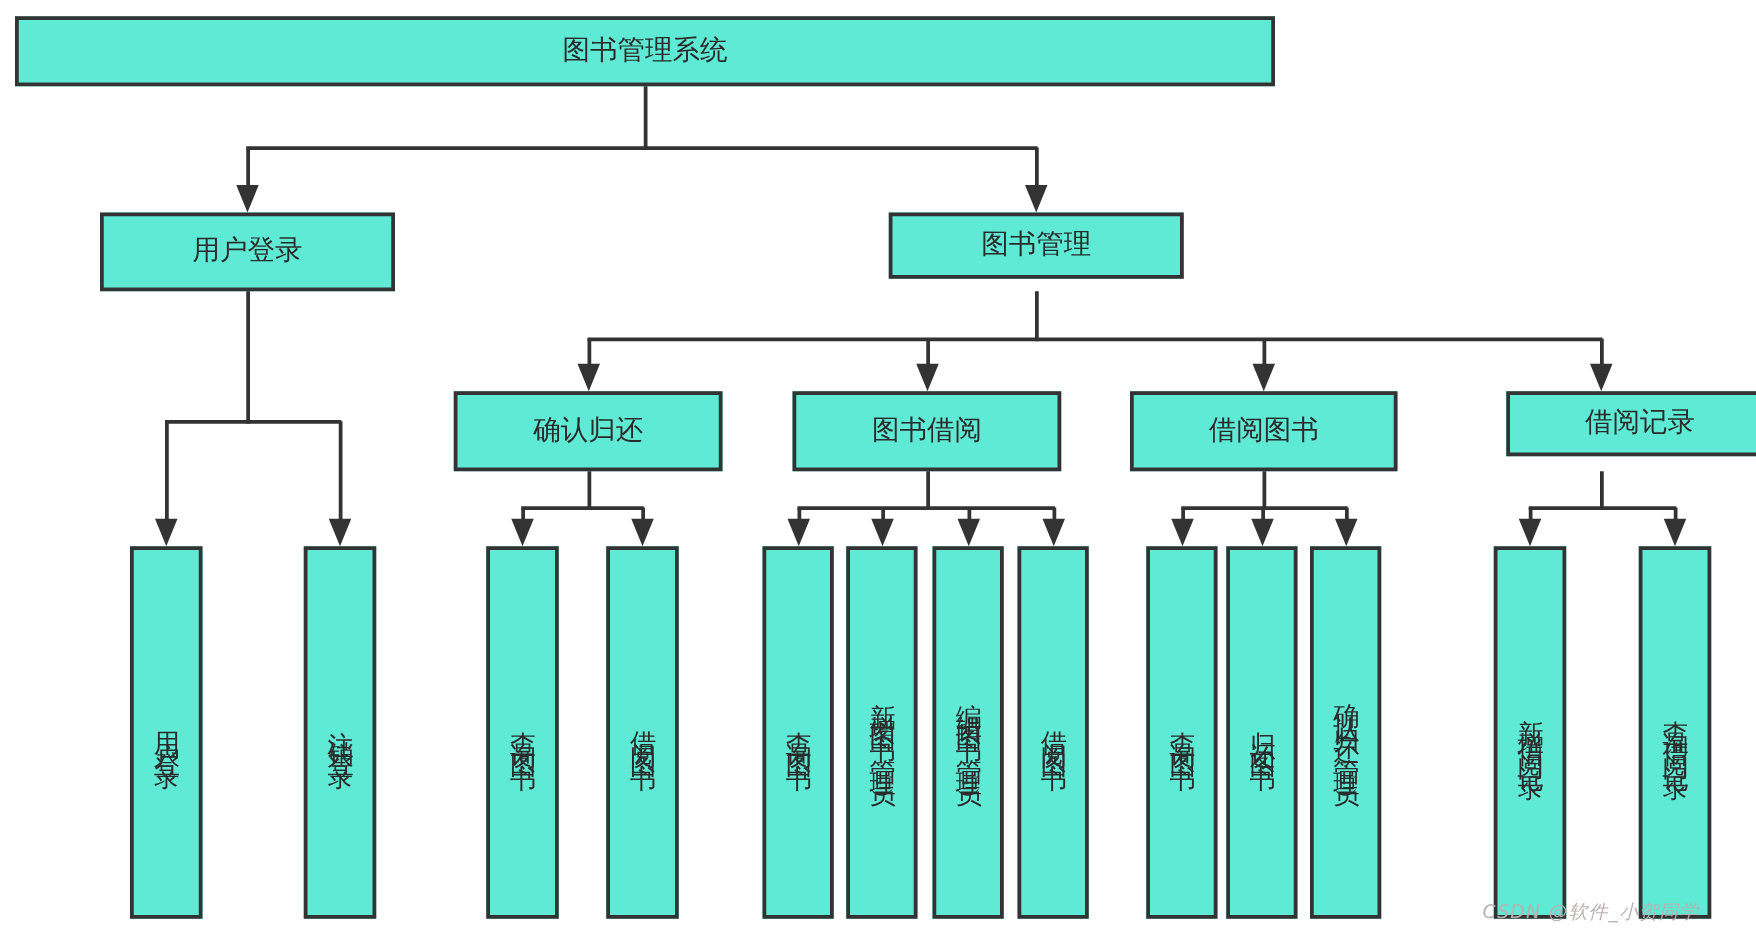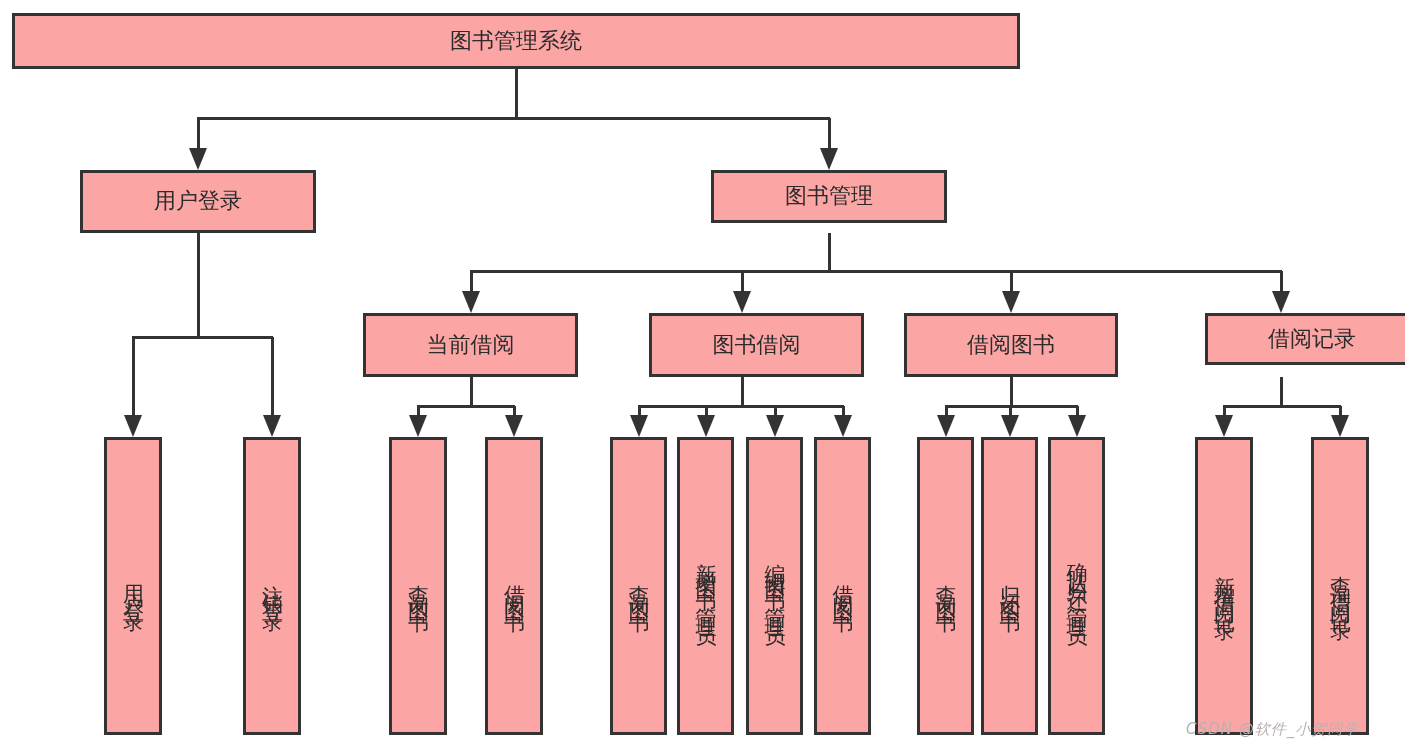--- a/index.html
+++ b/index.html
@@ -13,21 +13,21 @@
   body{font-family:"DejaVu Sans","Liberation Sans",sans-serif;}
   .canvas{
     position:relative;
     width:1405px;height:747px;
     background:var(--bg);
     overflow:hidden;
   }
   .node{
     position:absolute;
     box-sizing:border-box;
-    background:#fca5a5;
+    background:#5eead4;
     border:3px solid var(--line);
     color:var(--text);
     display:flex;
     align-items:center;
     justify-content:center;
     font-size:22px;
     line-height:1.2;
     white-space:nowrap;
     text-align:left;
   }
@@ -61,22 +61,22 @@
   }
 </style>
 </head>
 <body>
 
 <div class="canvas">
   <div id="nodes-layer">
       <div class="node" style="left: 12px; top: 13px; width: 1008px; height: 56px;">图书管理系统</div>
       <div class="node" style="left: 80px; top: 170px; width: 236px; height: 63px;">用户登录</div>
       <div class="node" style="left: 711px; top: 170px; width: 236px; height: 53px;">图书管理</div>
-      <div class="node" style="left: 363px; top: 313px; width: 215px; height: 64px;">当前借阅</div>
-      <div class="node" style="left: 634px; top: 313px; width: 215px; height: 64px; margin-left: 15px;">图书借阅</div>
+      <div class="node" style="left: 363px; top: 313px; width: 215px; height: 64px;">确认归还</div>
+      <div class="node" style="left: 634px; top: 313px; width: 215px; height: 64px;">图书借阅</div>
       <div class="node" style="left: 904px; top: 313px; width: 214px; height: 64px;">借阅图书</div>
       <div class="node" style="left: 1205px; top: 313px; width: 214px; height: 52px;">借阅记录</div>
       <div class="node v" style="left: 104px; top: 437px; width: 58px; height: 298px;">用户登录</div>
       <div class="node v" style="left: 243px; top: 437px; width: 58px; height: 298px;">注销登录</div>
       <div class="node v" style="left: 389px; top: 437px; width: 58px; height: 298px;">查询图书</div>
       <div class="node v" style="left: 485px; top: 437px; width: 58px; height: 298px;">借阅图书</div>
       <div class="node v" style="left: 610px; top: 437px; width: 57px; height: 298px;">查询图书</div>
       <div class="node v" style="left: 677px; top: 437px; width: 57px; height: 298px;">新增图书（管理员）</div>
       <div class="node v" style="left: 746px; top: 437px; width: 57px; height: 298px;">编辑图书（管理员）</div>
       <div class="node v" style="left: 814px; top: 437px; width: 57px; height: 298px;">借阅图书</div>

